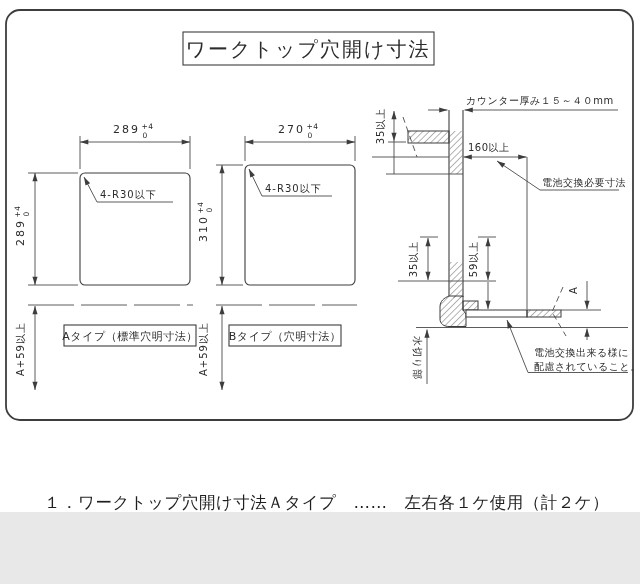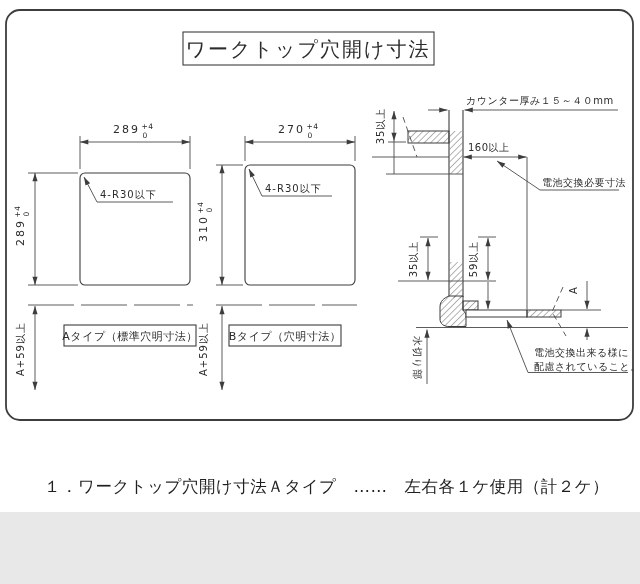--- a/index.html
+++ b/index.html
@@ -16,21 +16,21 @@
   .hatch{fill:url(#hatch);stroke:#3d3d3d;stroke-width:1;}
   .hatch-nostroke{fill:url(#hatch);stroke:none;}
   .dtxt{font-size:11px;letter-spacing:2px;}
   .dtxt-s{font-size:10px;letter-spacing:1px;}
   .tol{font-size:7.5px;letter-spacing:0.5px;}
   .box-label{font-size:11px;letter-spacing:0.5px;}
   .note-txt{font-size:10px;letter-spacing:0.5px;}
   .title-txt{font-size:20px;letter-spacing:2px;}
   .notes{position:absolute;left:8px;top:432px;color:#1f1f1f;white-space:pre;}
   .notes-heading{font-size:19px;letter-spacing:1px;}
-  .notes-item{font-size:16.5px;margin-left:36px;margin-top:6px;letter-spacing:0.5px;}
+  .notes-item{font-size:16.5px;margin-left:36px;margin-top:22px;letter-spacing:0.5px;}
 </style>
 </head>
 <body>
 
 <div class="page">
 
 <svg width="640" height="428" viewBox="0 0 640 428">
   <defs>
     <marker id="arr" viewBox="0 0 9 6" refX="8.6" refY="3" markerWidth="9" markerHeight="6" markerUnits="userSpaceOnUse" orient="auto-start-reverse">
       <path d="M0.3,0.4 L8.6,3 L0.3,5.6 Z" fill="#3d3d3d"></path>

